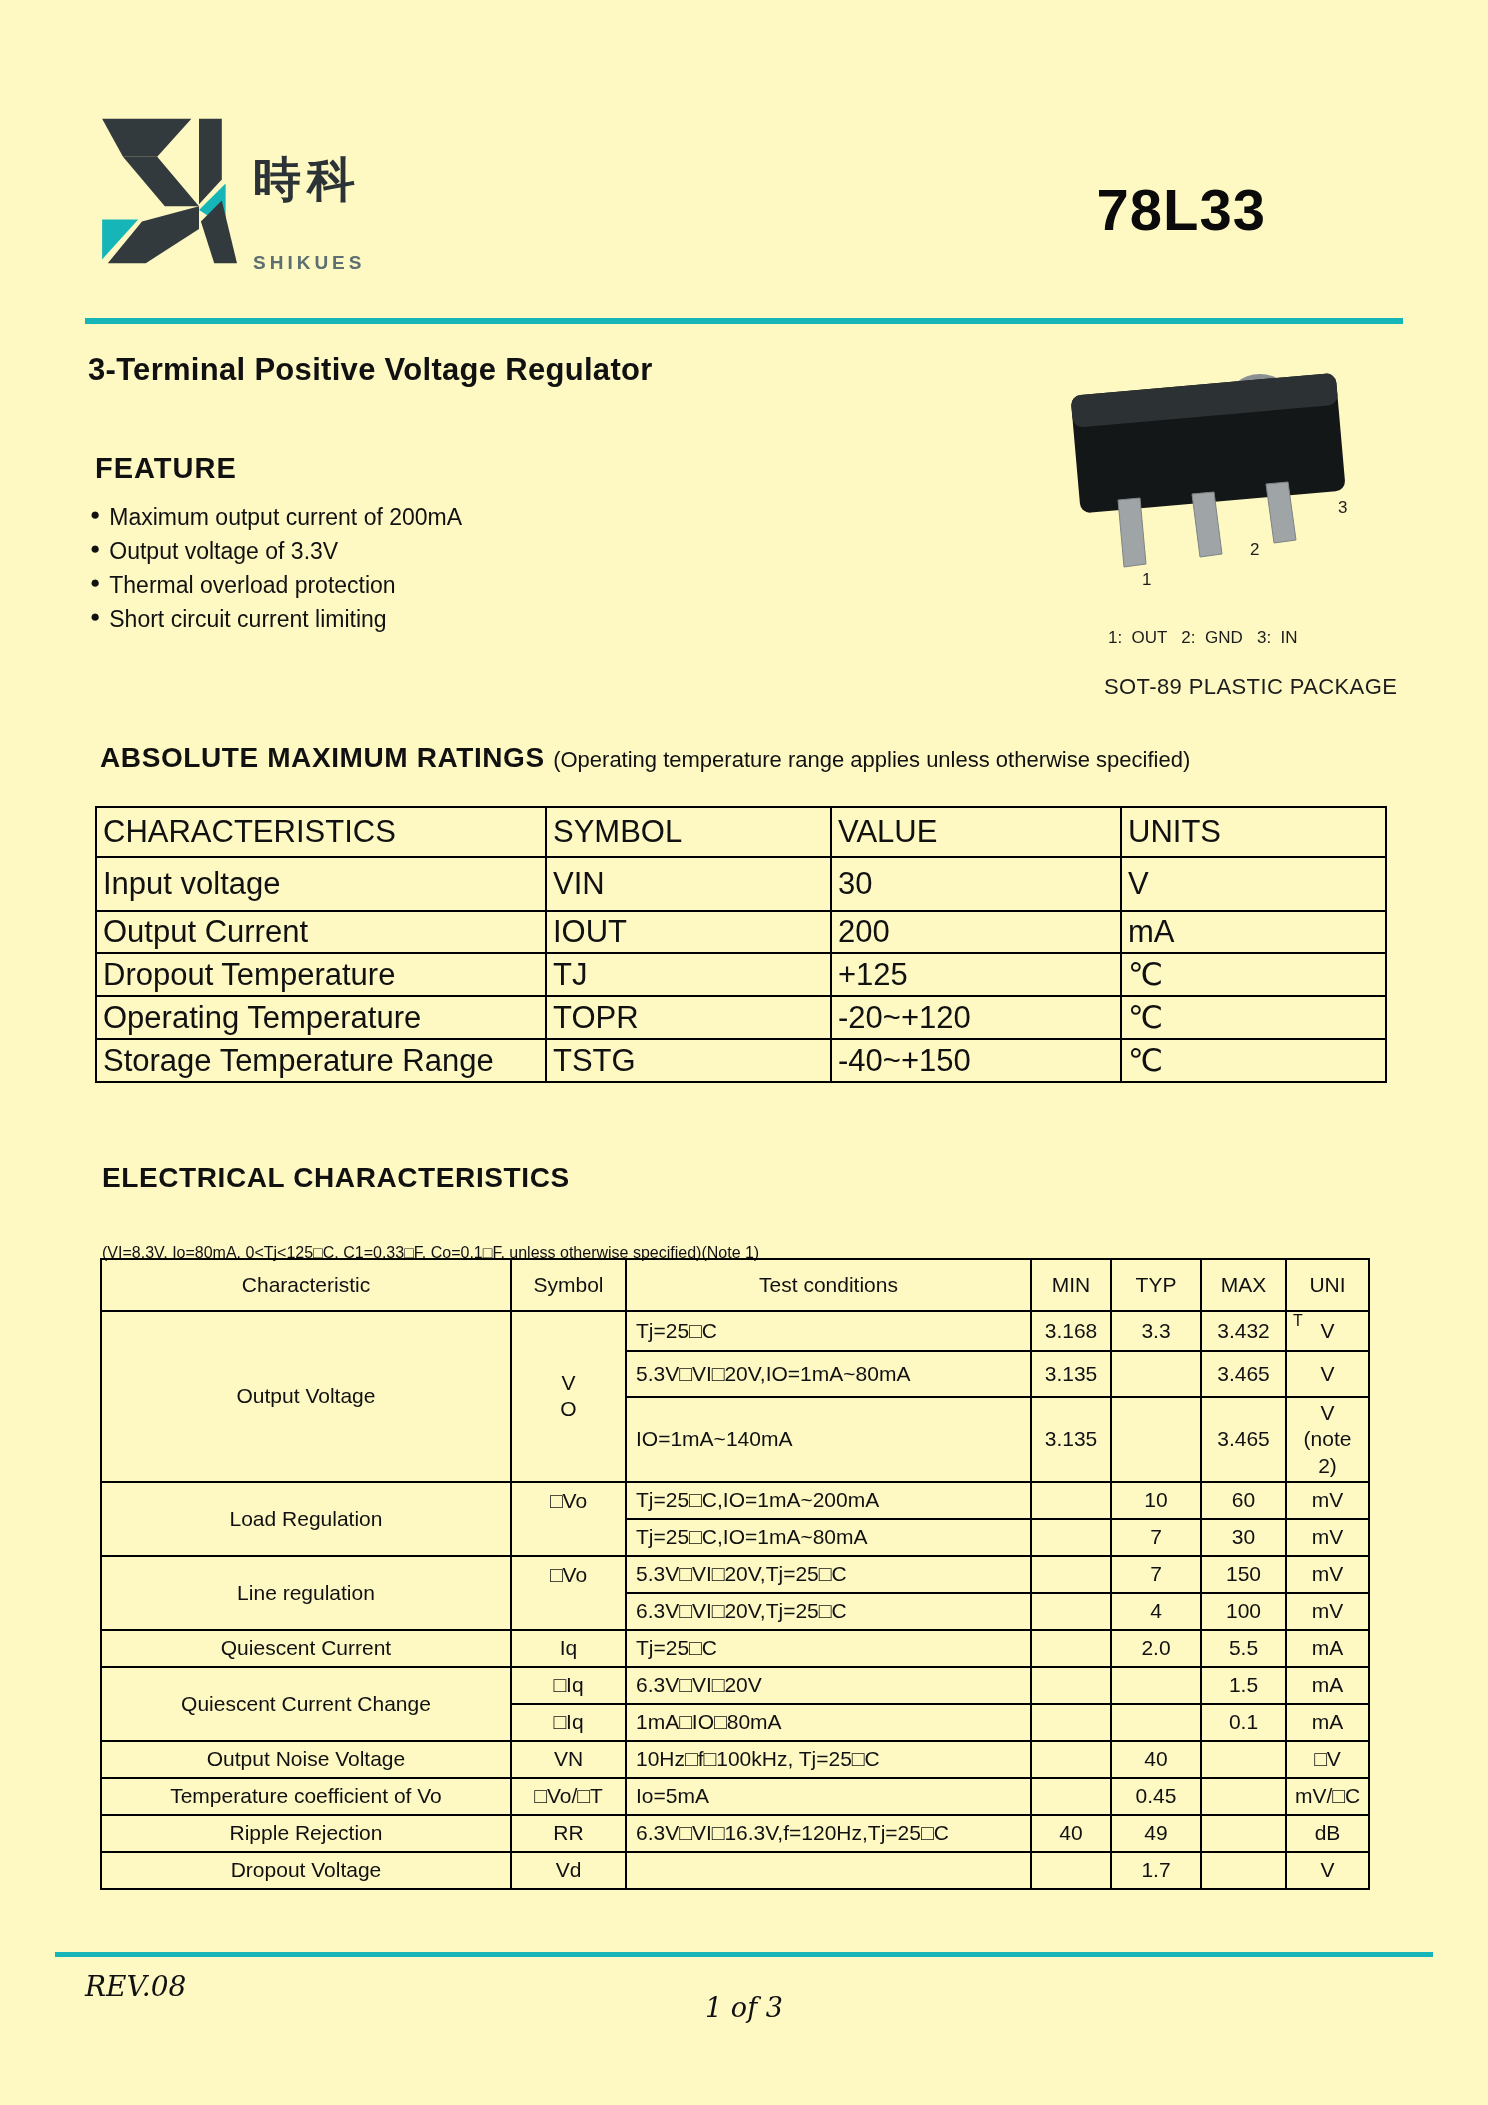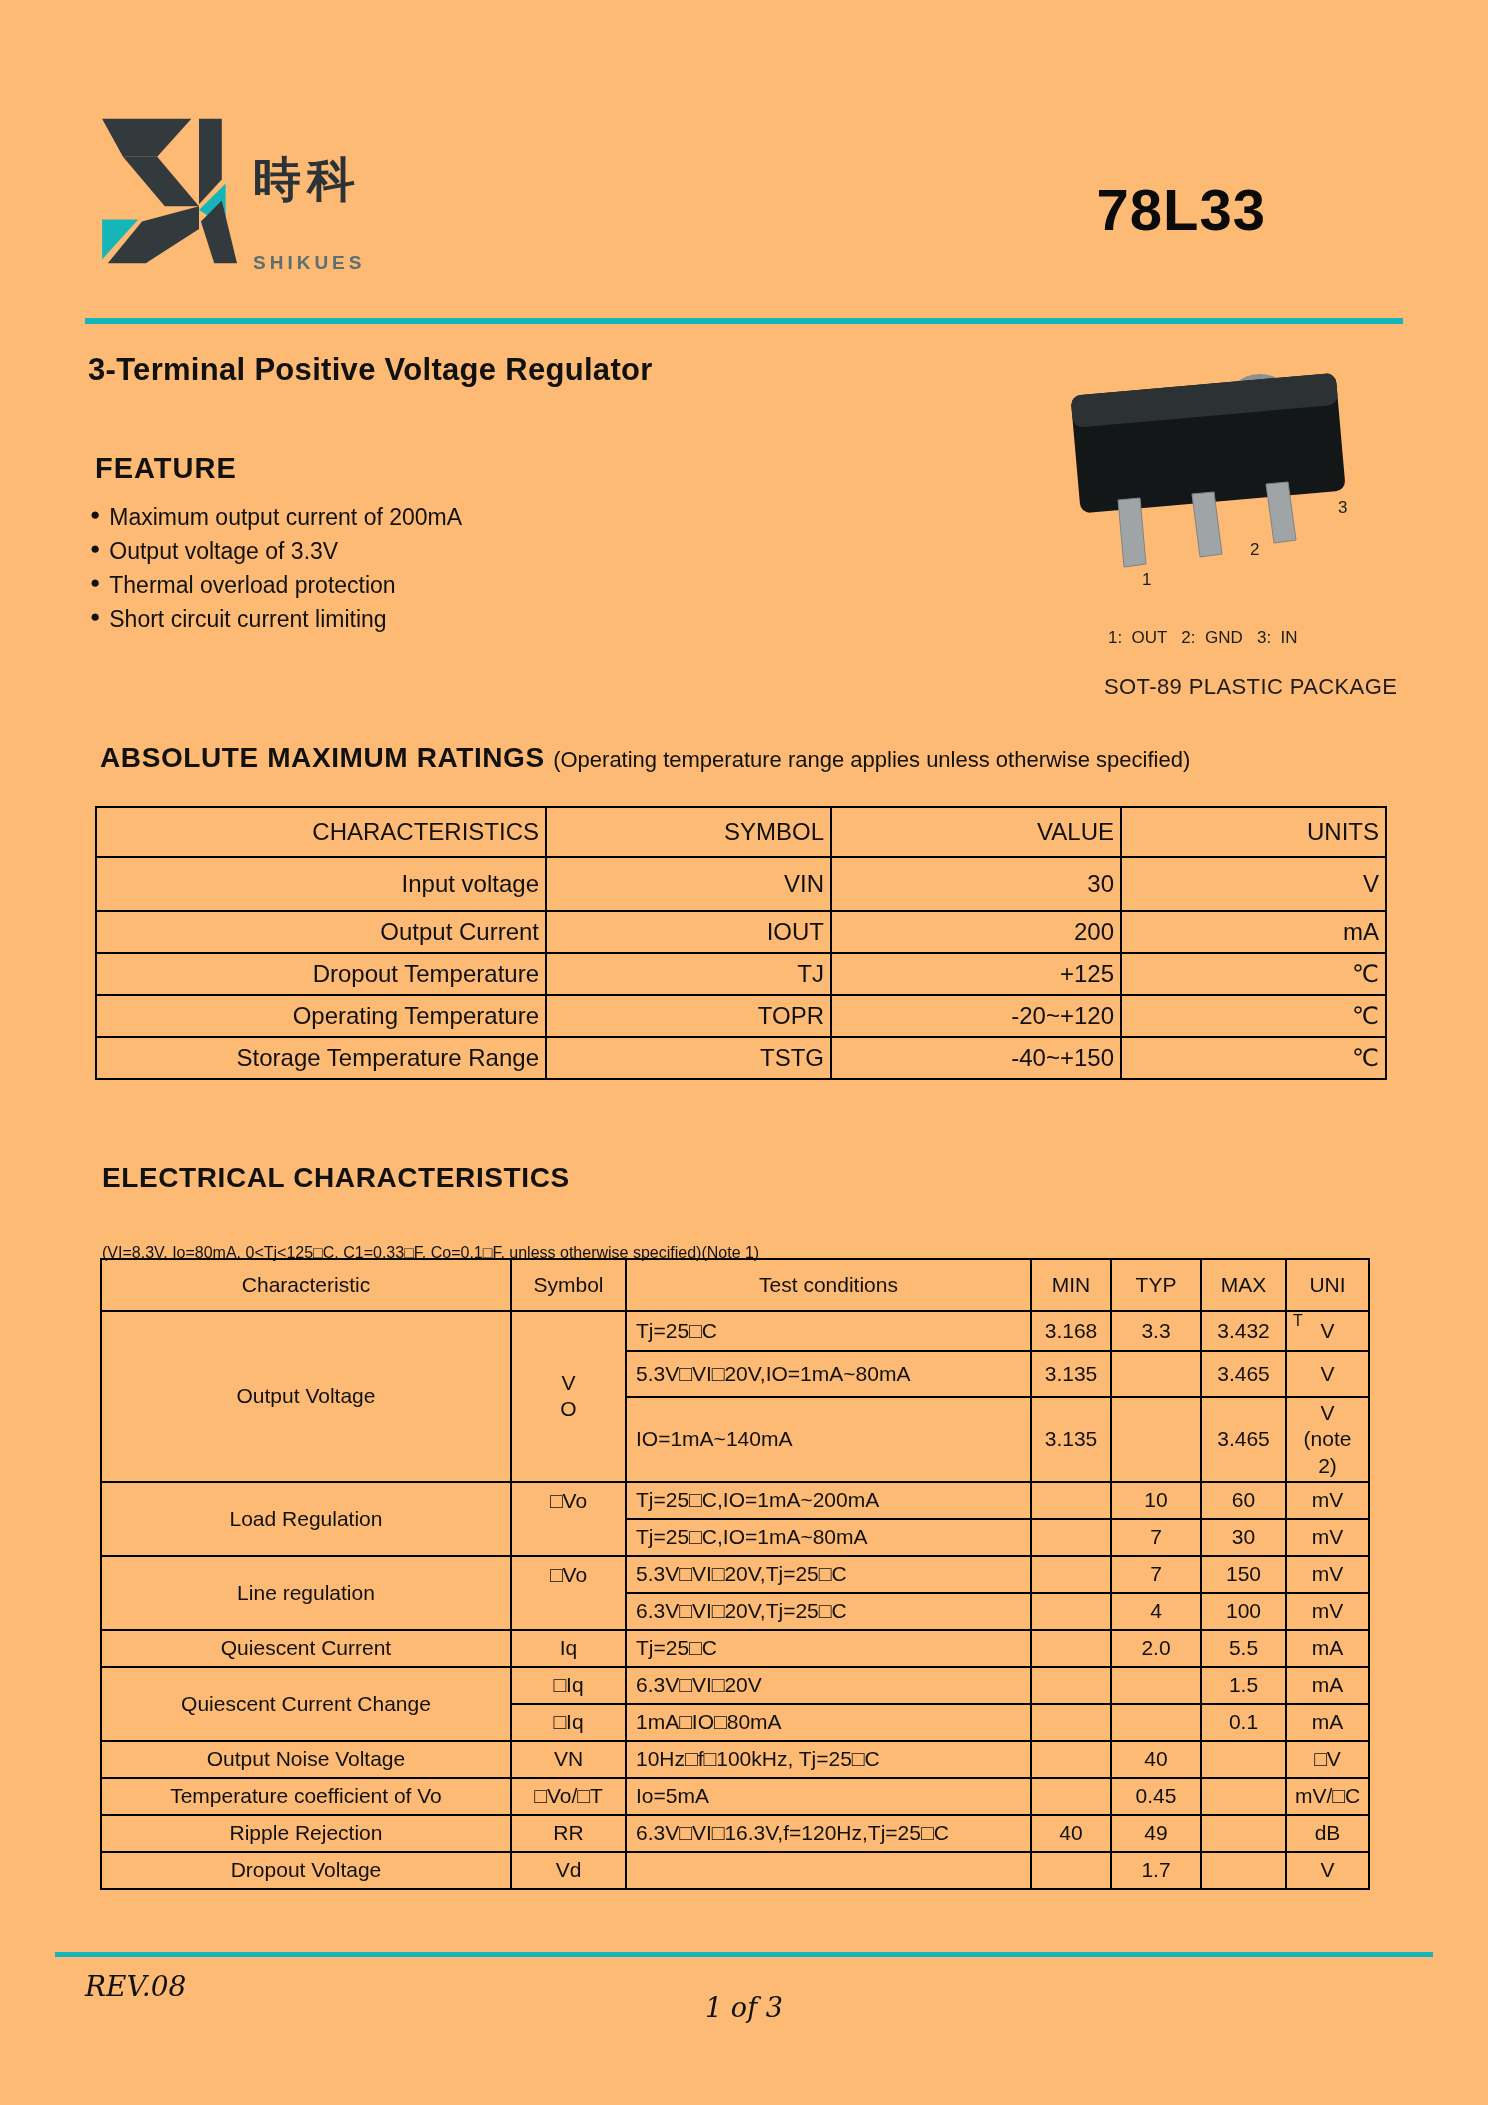--- a/index.html
+++ b/index.html
@@ -1,18 +1,18 @@
 <!DOCTYPE html>
 <html><head>
 <meta charset="utf-8">
 <style>
   html,body { margin:0; padding:0; background:#e8e8e8; }
   .page {
     position:relative; width:1488px; height:2105px; margin:0 auto;
-    background:#fdba74; color:#111;
+    background:#fef9c3; color:#111;
     font-family:"Liberation Sans","DejaVu Sans",sans-serif;
     overflow:hidden;
   }
   .rule { position:absolute; background:#16b6b8; }
   .rule-top { left:85px; right:85px; top:318px; height:6px; }
   .rule-bottom { left:55px; right:55px; top:1952px; height:5px; }
 
   
   .logo { position:absolute; left:85px; top:110px; display:flex; }
   .logo-mark { width:152px; height:162px; }
@@ -41,21 +41,21 @@
   
   .abs-heading { position:absolute; left:100px; top:742px; font-size:28px; font-weight:bold; letter-spacing:0.6px; }
   .abs-heading .sub { font-size:22px; font-weight:normal; letter-spacing:0; }
   .elec-heading { position:absolute; left:102px; top:1162px; font-size:28px; font-weight:bold; letter-spacing:0.6px; }
   .elec-conditions { position:absolute; left:102px; top:1244px; font-size:16px; }
 
   
   .abs-table {
     position:absolute; left:95px; top:806px; width:1290px;
     border-collapse:collapse; table-layout:fixed;
-    font-size:24px; text-align:right;
+    font-size:31px; text-align:left;
   }
   .abs-table th, .abs-table td { border:2px solid #000; padding:2px 6px; font-weight:normal; }
   .abs-table thead tr { height:50px; }
   .abs-table tbody tr { height:42px;margin-top:35px; }
   .abs-table tbody tr:first-child { height:54px; }
 
   
   .elec-table {
     position:absolute; left:100px; top:1258px; width:1268px;
     border-collapse:collapse; table-layout:fixed;

